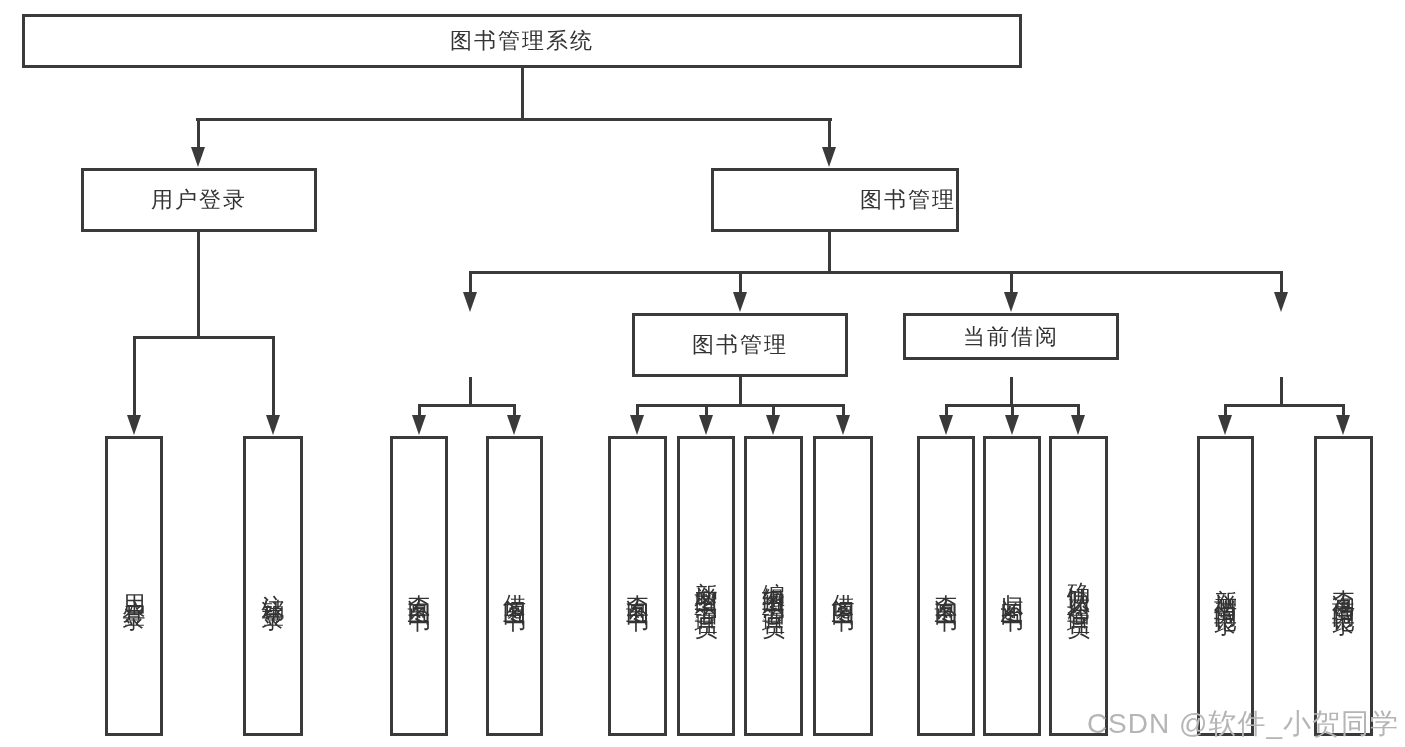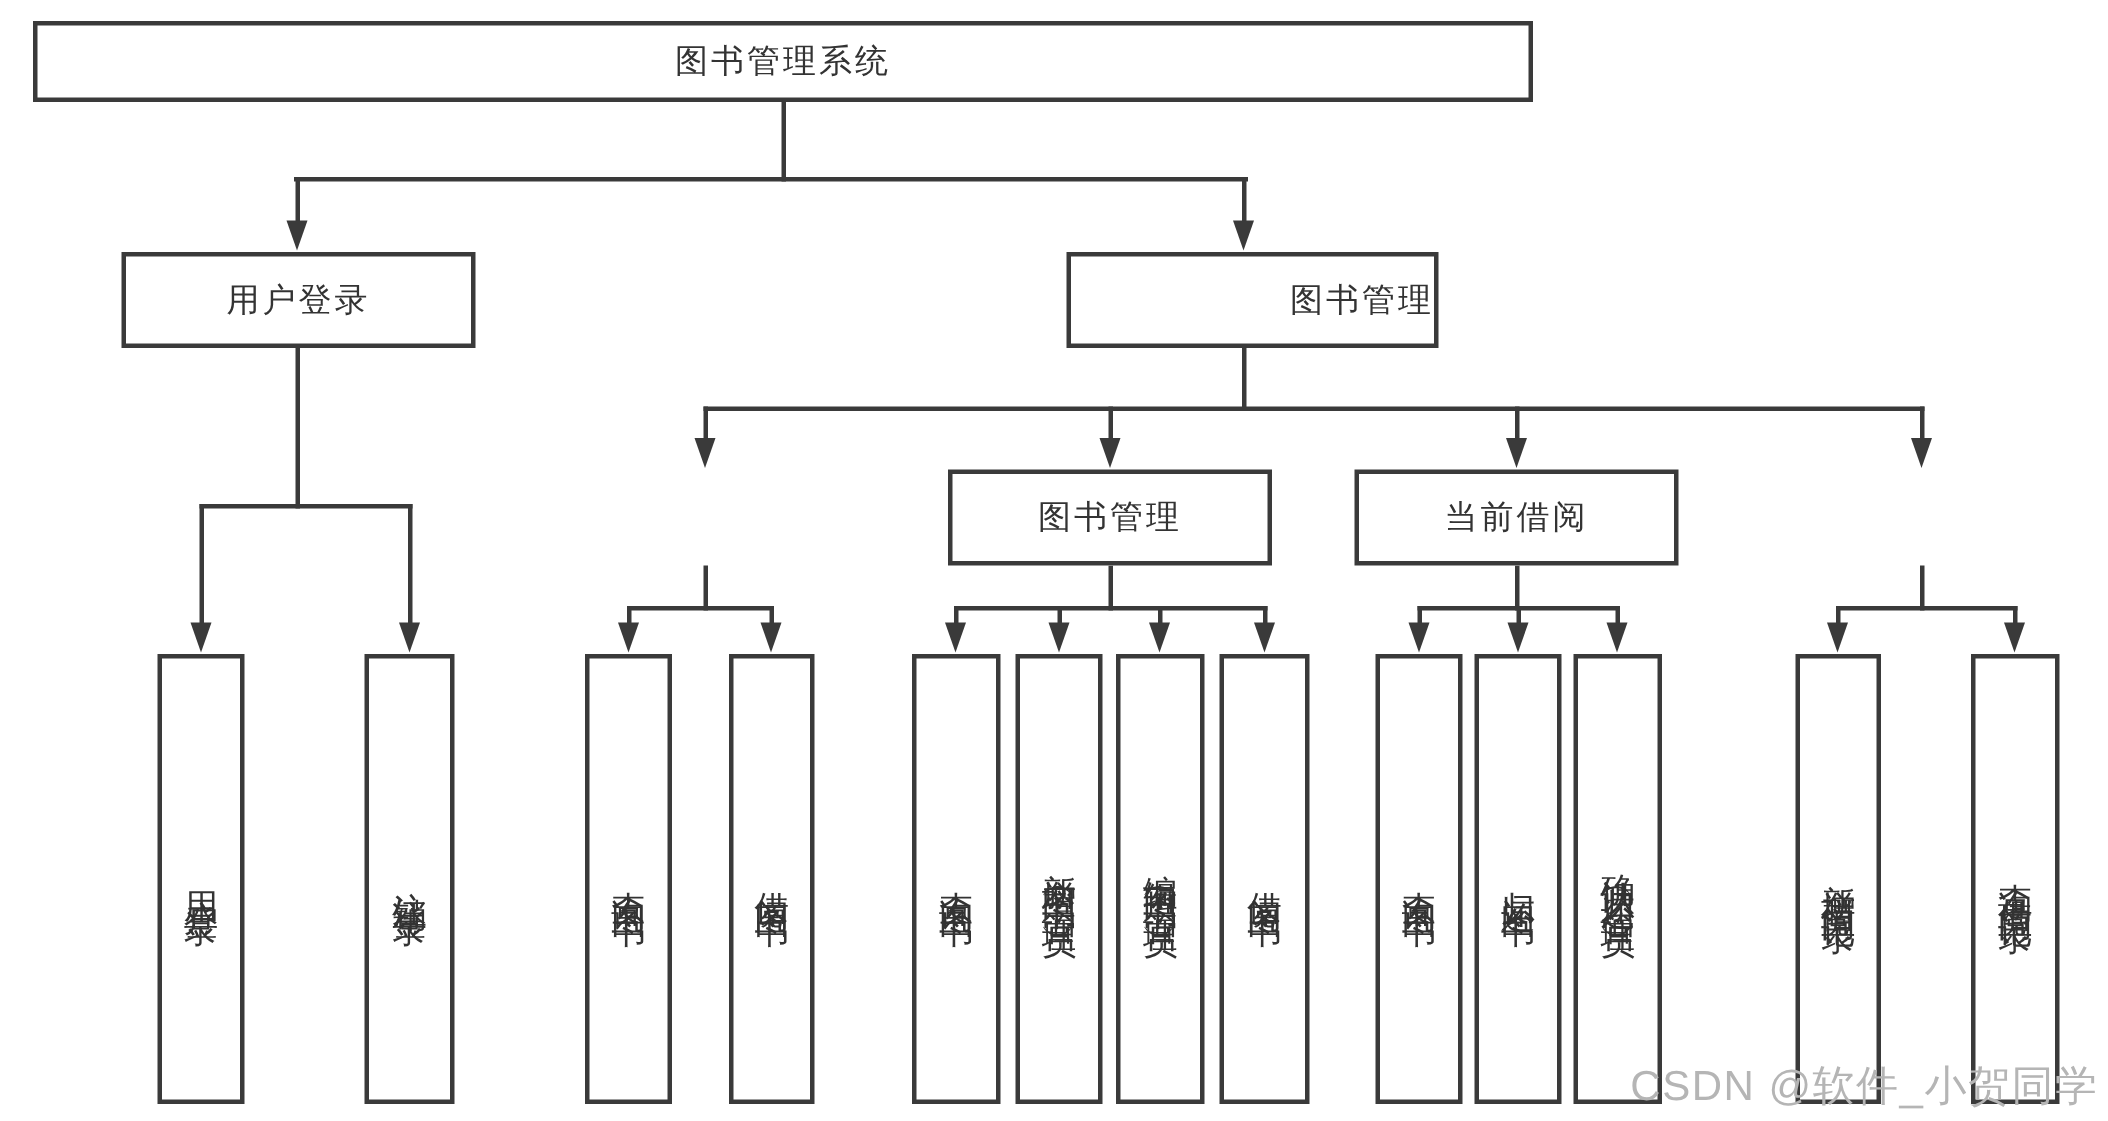--- a/index.html
+++ b/index.html
@@ -127,21 +127,21 @@
     </div>
     <div class="node" style="left: 81px; top: 168px; width: 236px; height: 64px;">
       <span class="lbl">用户登录</span>
     </div>
     <div class="node" style="left: 711px; top: 168px; width: 248px; height: 64px; justify-content: flex-end;">
       <span class="lbl">图书管理</span>
     </div>
     <div class="node" style="left: 632px; top: 313px; width: 216px; height: 64px;">
       <span class="lbl">图书管理</span>
     </div>
-    <div class="node" style="left: 903px; top: 313px; width: 216px; height: 64px; text-align: right;">
+    <div class="node" style="left: 903px; top: 313px; width: 216px; height: 47px; text-align: right;">
       <span class="lbl">当前借阅</span>
     </div>
     <div class="node vert" style="left: 105px; top: 436px; width: 58px; height: 300px;">
       <span class="lbl">用户登录</span>
     </div>
     <div class="node vert" style="left: 243px; top: 436px; width: 60px; height: 300px;">
       <span class="lbl">注销登录</span>
     </div>
     <div class="node vert" style="left: 390px; top: 436px; width: 58px; height: 300px;">
       <span class="lbl">查询图书</span>

